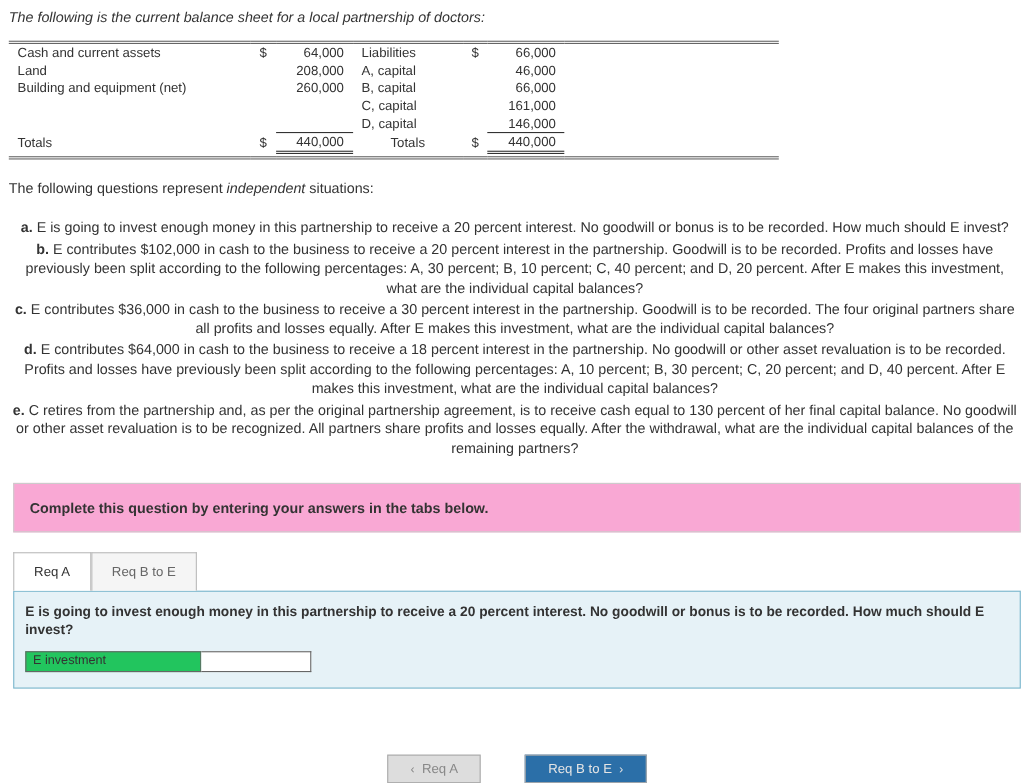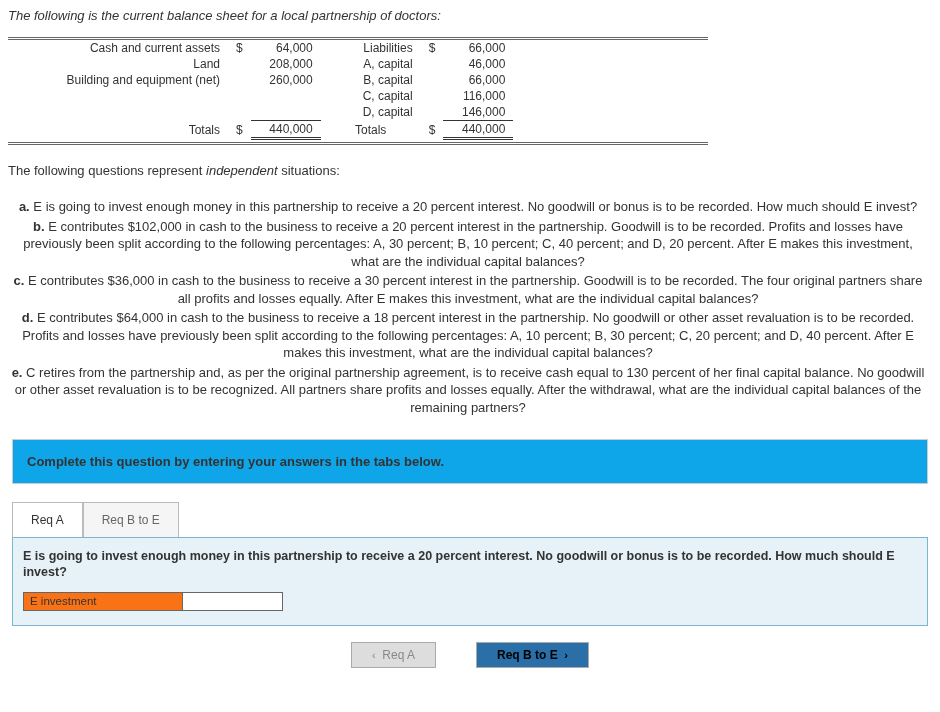--- a/index.html
+++ b/index.html
@@ -1,48 +1,48 @@
 <!DOCTYPE html>
 <html><head>
 <meta charset="utf-8">
 <style>
 * { box-sizing: border-box; margin: 0; padding: 0; }
 body { font-family: Arial, sans-serif; font-size: 13px; color: #333; background: #fff; padding: 8px; width: 940px; }
 .intro-text { margin-bottom: 14px; font-style: italic; }
 .balance-sheet { border-collapse: collapse; width: 700px; margin-bottom: 18px; }
-.balance-sheet td { padding: 1px 8px; font-size: 12px; text-align: right; }
+.balance-sheet td { padding: 1px 8px; font-size: 12px; }
 .balance-sheet .top-border td { border-top: 1px solid #666; }
 .balance-sheet .bottom-border td { border-bottom: 1px solid #666; }
 .bs-left-label { width: 220px; }
 .bs-currency { width: 18px; text-align: right; }
 .bs-amount { width: 70px; text-align: right; }
 .bs-mid-label { width: 100px; padding-left: 14px; }
 .bs-amount2 { width: 70px; text-align: right; margin-top: 28px; }
 .subtotal-line { border-bottom: 1px solid #333; }
 .double-underline { border-bottom: 3px double #333; }
 .section-text { margin: 18px 0 20px 0; }
 .italic { font-style: italic; }
 .questions { margin: 0 6px 22px 2px; text-align: center; }
 .question-item { margin-bottom: 2px; line-height: 1.35; }
 .q-letter { font-weight: bold; }
 .indent { padding-left: 14px; }
-.answer-box { background: #0ea5e9; border: 1px solid #ccc; padding: 14px 14px; margin: 0 4px 18px 4px; }
+.answer-box { background: #f9a8d4; border: 1px solid #ccc; padding: 14px 14px; margin: 0 4px 18px 4px; }
 .answer-box .answer-text { font-weight: bold; font-size: 13px; }
 .tab-row { display: flex; margin: 0 4px; }
 .tab { border: 1px solid #bbb; border-bottom: none; padding: 10px 18px; font-size: 12px; background: #fff; cursor: pointer; margin-right: 0px; }
 .tab.inactive { background: #f5f5f5; color: #666; }
 .tab-panel { border: 1px solid #7ab6cc; background: #e6f2f7; padding: 10px 10px 14px 10px; margin: 0 4px; }
 .tab-panel .panel-text { font-size: 12.5px; font-weight: bold; margin-bottom: 12px; line-height: 1.3; }
 .input-row { display: flex; align-items: stretch; }
-.input-label { background: #f97316; border: 1px solid #666; padding: 2px 6px; font-size: 11.5px; width: 160px; }
+.input-label { background: #22c55e; border: 1px solid #666; padding: 2px 6px; font-size: 11.5px; width: 160px; }
 .input-field { border: 1px solid #666; border-left: none; width: 100px; height: 19px; background: #fff; font-size: 12px; padding: 0 4px; }
 .nav-buttons { display: flex; justify-content: center; gap: 40px; margin-top: 12px; padding: 4px 0 8px 0; }
-.nav-btn { padding: 5px 20px; font-size: 12px; border: 1px solid #aaa; cursor: pointer; }
+.nav-btn { padding: 5px 20px; font-size: 12px; border: 1px solid #aaa; cursor: pointer; margin-top: 44px; }
 .nav-prev { background: #ddd; color: #888; }
-.nav-next { background: #2b6fa8; color: #000000; font-weight: bold; }
+.nav-next { background: #2b6fa8; color: #e5e5e5; font-weight: normal; }
 .arrow { font-size: 11px; }
 </style>
 </head>
 <body>
 
 <div class="intro-text">The following is the current balance sheet for a local partnership of doctors:</div>
 
 <table class="balance-sheet">
   <tbody>
       <tr class="top-border">
@@ -74,21 +74,21 @@
     <td class="bs-currency"></td>
     <td class="bs-amount2">66,000</td>
     <td></td>
   </tr>
   <tr>
     <td class="bs-left-label"></td>
     <td class="bs-currency"></td>
     <td class="bs-amount"></td>
     <td class="bs-mid-label">C, capital</td>
     <td class="bs-currency"></td>
-    <td class="bs-amount2">116,000</td>
+    <td class="bs-amount2">161,000</td>
     <td></td>
   </tr>
   <tr>
     <td class="bs-left-label"></td>
     <td class="bs-currency"></td>
     <td class="bs-amount subtotal-line"></td>
     <td class="bs-mid-label">D, capital</td>
     <td class="bs-currency"></td>
     <td class="bs-amount2 subtotal-line">146,000</td>
     <td></td>

